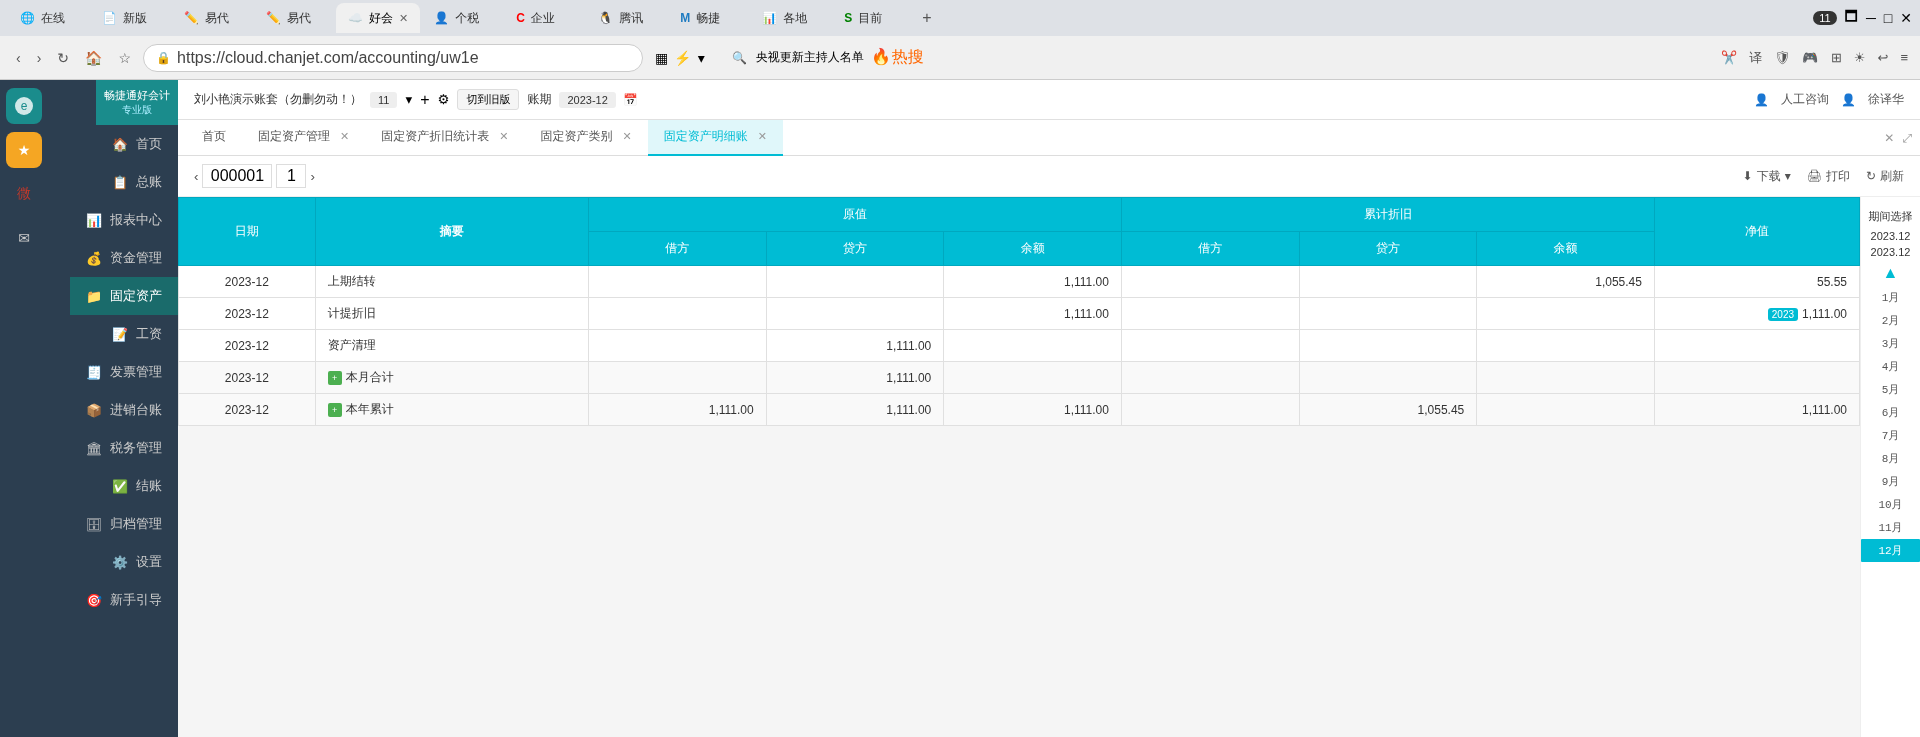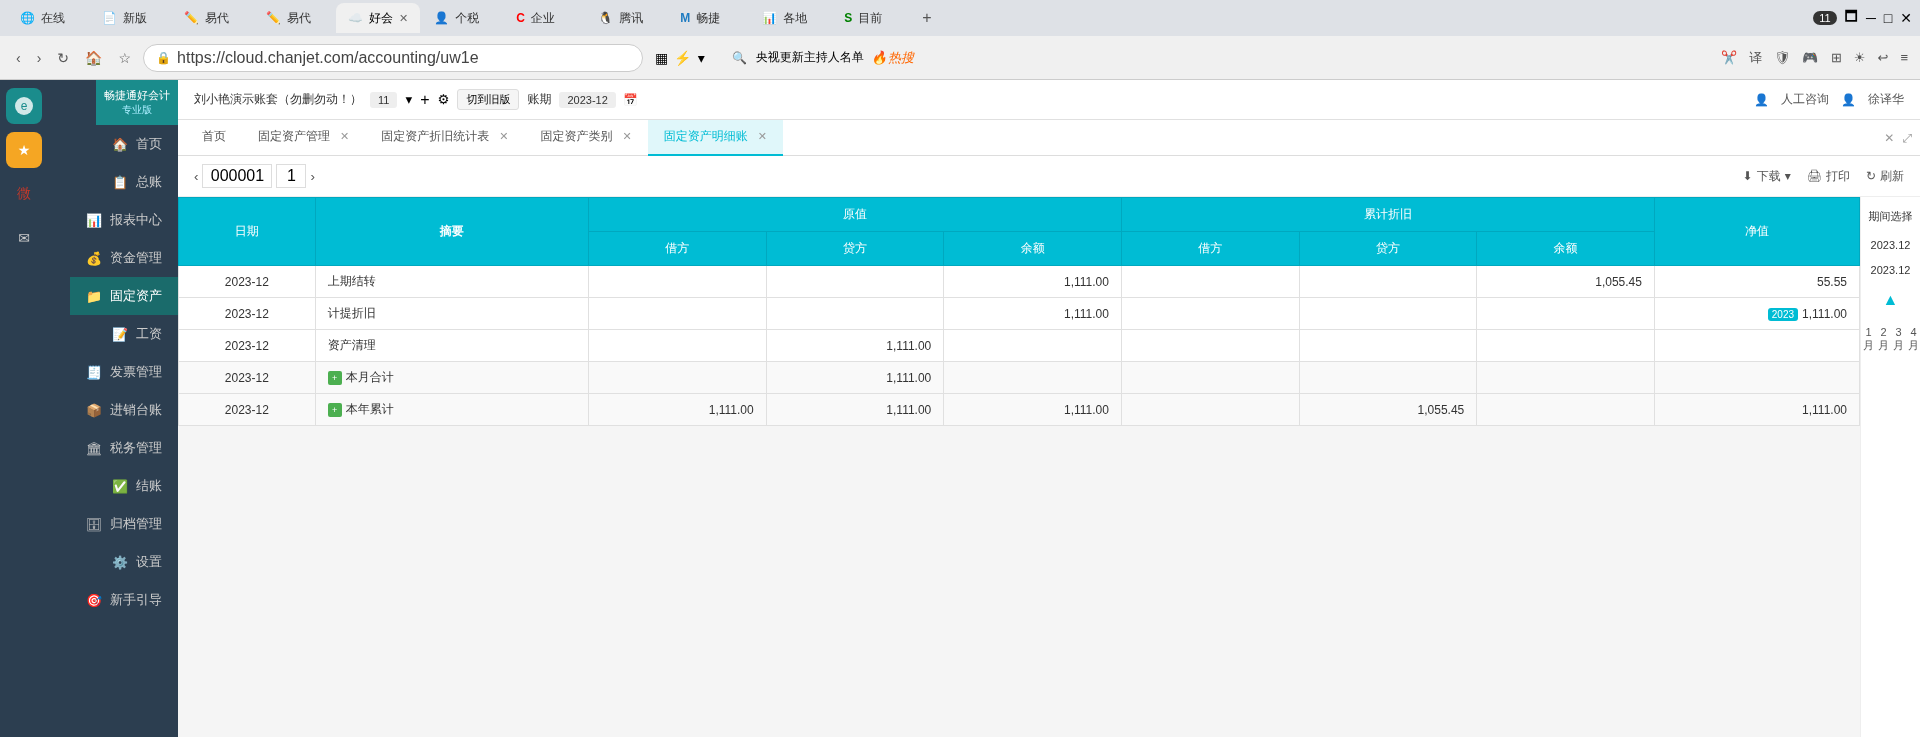--- a/index.html
+++ b/index.html
@@ -8,21 +8,21 @@
     .tab { display: flex; align-items: center; height: 30px; padding: 0 12px; border-radius: 8px 8px 0 0; font-size: 12px; background: #dee1e6; color: #333; gap: 6px; min-width: 80px; cursor: pointer; }
     .tab.active { background: #f0f0f0; color: #000; }
     .tab .close-btn { margin-left: auto; color: #666; font-size: 11px; }
     .tab-new { background: none; border: none; cursor: pointer; padding: 4px 8px; font-size: 16px; color: #555; }
 
     .address-bar { display: flex; align-items: center; height: 44px; background: #f0f0f0; padding: 0 12px; gap: 8px; border-bottom: 1px solid #ccc; }
     .nav-btn { background: none; border: none; cursor: pointer; color: #555; font-size: 14px; padding: 4px; }
     .address-input { flex: 0 0 500px; height: 28px; border: 1px solid #ccc; border-radius: 14px; padding: 0 12px; font-size: 12px; background: white; display: flex; align-items: center; gap: 6px; }
     .address-text { color: #444; font-size: 16px; }
     .search-area { flex: 1; display: flex; align-items: center; gap: 8px; margin-left: 20px; }
-    .hot-search { color: #f60; font-size: 13px; font-style: italic; }
+    .hot-search { color: #f60; font-size: 16px; }
     .browser-actions { display: flex; align-items: center; gap: 12px; margin-left: auto; color: #555; font-size: 13px; }
 
     
     .sidebar { width: 130px; background: #2c3e50; color: white; display: flex; flex-direction: column; align-items: flex-end; }
     .sidebar-header { background: #1a8c8c; padding: 8px; text-align: center; }
     .sidebar-logo { font-size: 11px; color: white; line-height: 1.4; }
     .sidebar-logo-sub { font-size: 10px; color: #aef; }
     .sidebar-item { display: flex; align-items: center; padding: 10px 16px; gap: 8px; cursor: pointer; color: #ccc; font-size: 13px; }
     .sidebar-item.active { background: #1a6b6b; color: white; }
     .sidebar-icon { width: 16px; height: 16px; display: flex; align-items: center; justify-content: center; }
@@ -53,24 +53,24 @@
     .data-table-container { flex: 1; overflow: auto; }
     .data-table { width: 100%; border-collapse: collapse; }
     .data-table th { background: #00bcd4; color: white; padding: 8px 12px; text-align: center; font-size: 12px; font-weight: normal; border: 1px solid #00a8bf; }
     .data-table td { padding: 7px 12px; border: 1px solid #e0e0e0; font-size: 12px; color: #333; text-align: center; background: white; }
     .data-table td.text-right { text-align: right; }
     .data-table td.text-left { text-align: left; }
     .summary-row td { background: #f9f9f9; font-weight: normal; }
     .row-icon { width: 14px; height: 14px; background: #4caf50; color: white; border-radius: 2px; display: inline-flex; align-items: center; justify-content: center; font-size: 9px; margin-right: 4px; }
 
     
-    .right-panel { width: 60px; background: white; border-left: 1px solid #eee; display: flex; flex-direction: column; align-items: center; padding-top: 8px; gap: 9px; }
+    .right-panel { width: 60px; background: white; border-left: 1px solid #eee; display: flex; flex-direction: column; align-items: center; padding-top: 8px; }
     .period-selector-label { font-size: 11px; color: #333; writing-mode: horizontal-tb; padding: 4px; text-align: center; }
     .period-year { font-size: 11px; color: #333; text-align: center; padding: 2px; }
-    .period-month { display: flex; flex-direction: row; align-items: center; width: 100%; }
+    .period-month { display: flex; flex-direction: column; align-items: center; width: 100%; font-family: Liberation Mono, monospace; }
     .month-item { width: 100%; text-align: center; padding: 4px 2px; font-size: 11px; cursor: pointer; color: #555; }
     .month-item.active { background: #00bcd4; color: white; border-radius: 1px; }
     .scroll-icon { color: #00bcd4; font-size: 16px; cursor: pointer; margin: 4px 0; }
 
     
     .quick-sidebar { width: 48px; background: #2c3e50; display: flex; flex-direction: column; align-items: center; padding-top: 8px; gap: 4px; }
     .quick-icon { width: 36px; height: 36px; border-radius: 8px; display: flex; align-items: center; justify-content: center; cursor: pointer; color: #ccc; font-size: 16px; }
   </style>
 </head>
 <body>

